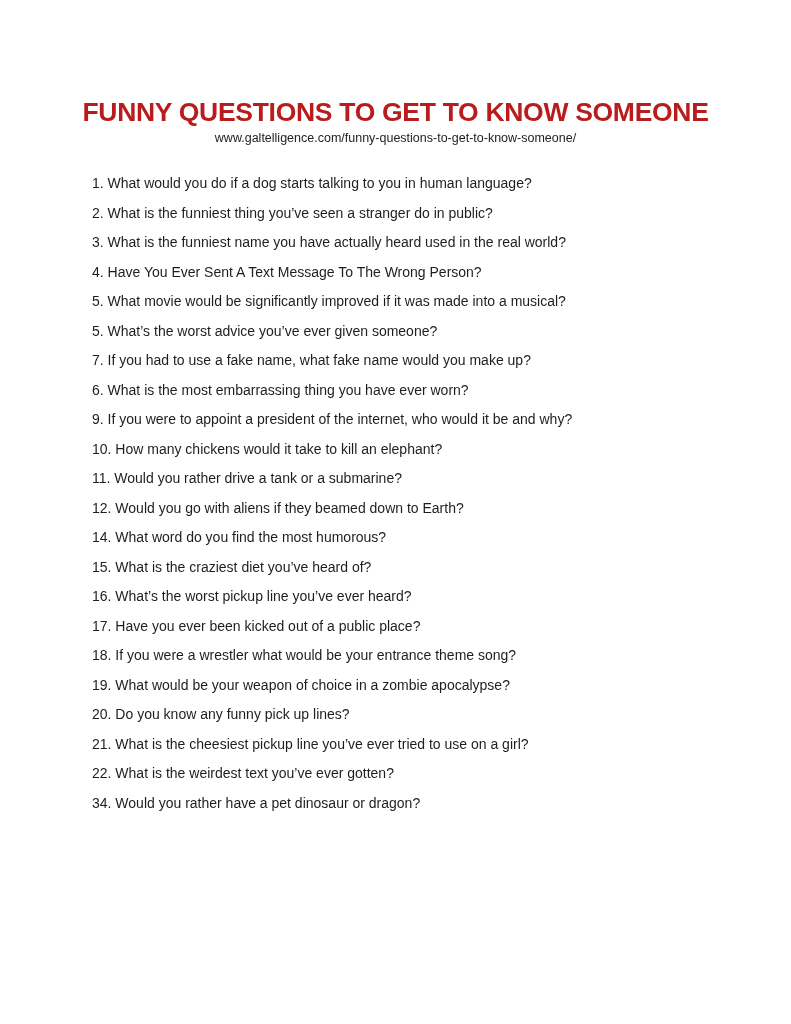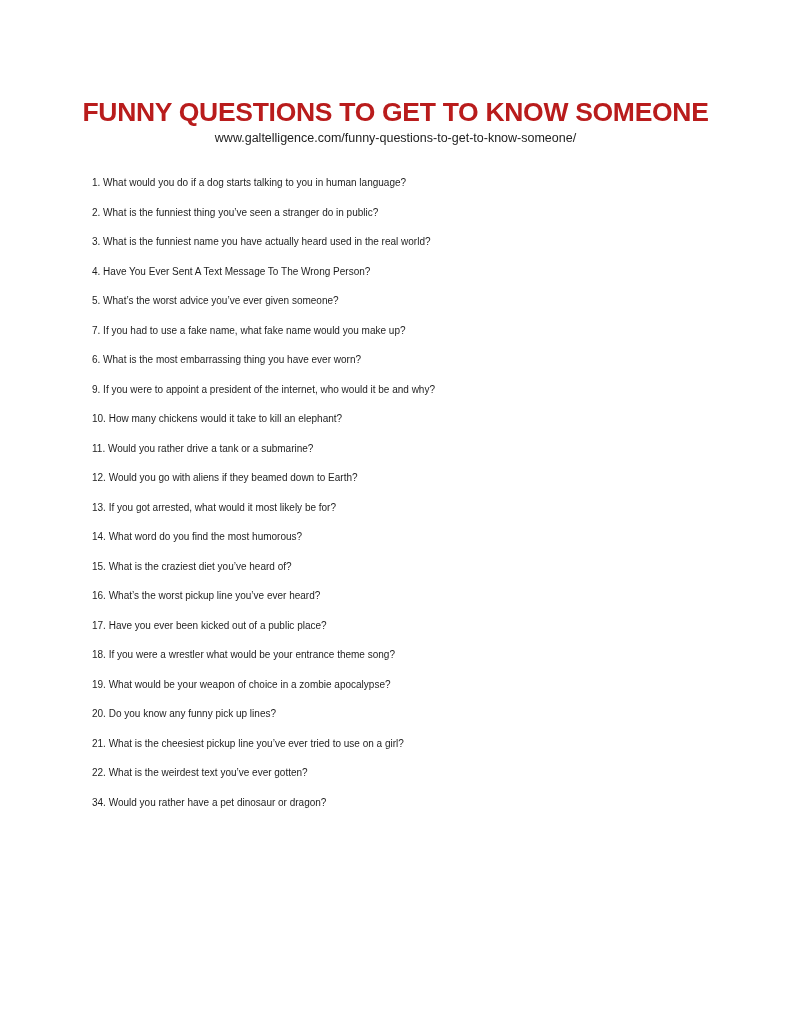--- a/index.html
+++ b/index.html
@@ -49,45 +49,45 @@
       position: absolute;
       left: 92px;
       top: 173px;
       margin: 0;
       padding: 0;
       list-style: none;
     }
     .questions li {
       height: 29.5px;
       line-height: 20px;
-      font-size: 10px;
+      font-size: 14px;
       color: #1e1e1e;
       white-space: nowrap;
     }
   </style>
 </head>
 <body>
 
 <div class="page">
   <h1 class="title">FUNNY QUESTIONS TO GET TO KNOW SOMEONE</h1>
   <div class="url">www.galtelligence.com/funny-questions-to-get-to-know-someone/</div>
 
   <ul class="questions">
     <li>1. What would you do if a dog starts talking to you in human language?</li>
     <li>2. What is the funniest thing you’ve seen a stranger do in public?</li>
     <li>3. What is the funniest name you have actually heard used in the real world?</li>
     <li>4. Have You Ever Sent A Text Message To The Wrong Person?</li>
+    <li>5. What movie would be significantly improved if it was made into a musical?</li>
     <li>5. What’s the worst advice you’ve ever given someone?</li>
     <li>7. If you had to use a fake name, what fake name would you make up?</li>
     <li>6. What is the most embarrassing thing you have ever worn?</li>
     <li>9. If you were to appoint a president of the internet, who would it be and why?</li>
     <li>10. How many chickens would it take to kill an elephant?</li>
     <li>11. Would you rather drive a tank or a submarine?</li>
     <li>12. Would you go with aliens if they beamed down to Earth?</li>
-    <li>13. If you got arrested, what would it most likely be for?</li>
     <li>14. What word do you find the most humorous?</li>
     <li>15. What is the craziest diet you’ve heard of?</li>
     <li>16. What’s the worst pickup line you’ve ever heard?</li>
     <li>17. Have you ever been kicked out of a public place?</li>
     <li>18. If you were a wrestler what would be your entrance theme song?</li>
     <li>19. What would be your weapon of choice in a zombie apocalypse?</li>
     <li>20. Do you know any funny pick up lines?</li>
     <li>21. What is the cheesiest pickup line you’ve ever tried to use on a girl?</li>
     <li>22. What is the weirdest text you’ve ever gotten?</li>
     <li>34. Would you rather have a pet dinosaur or dragon?</li>

